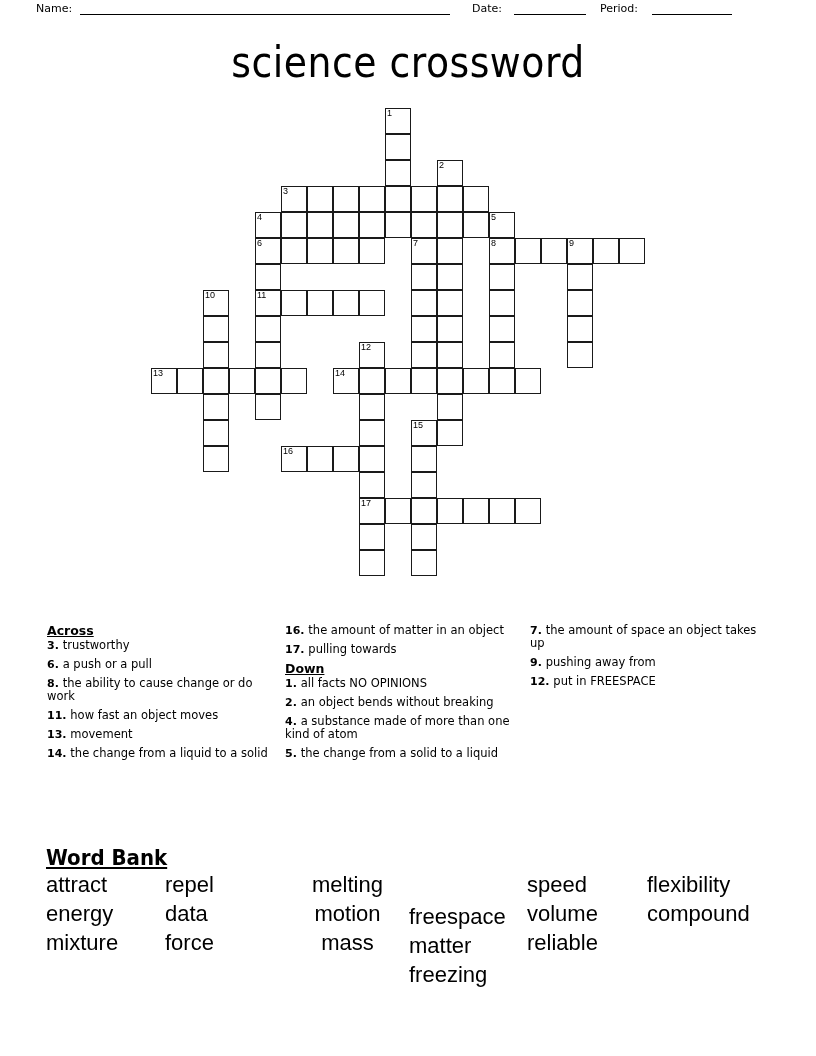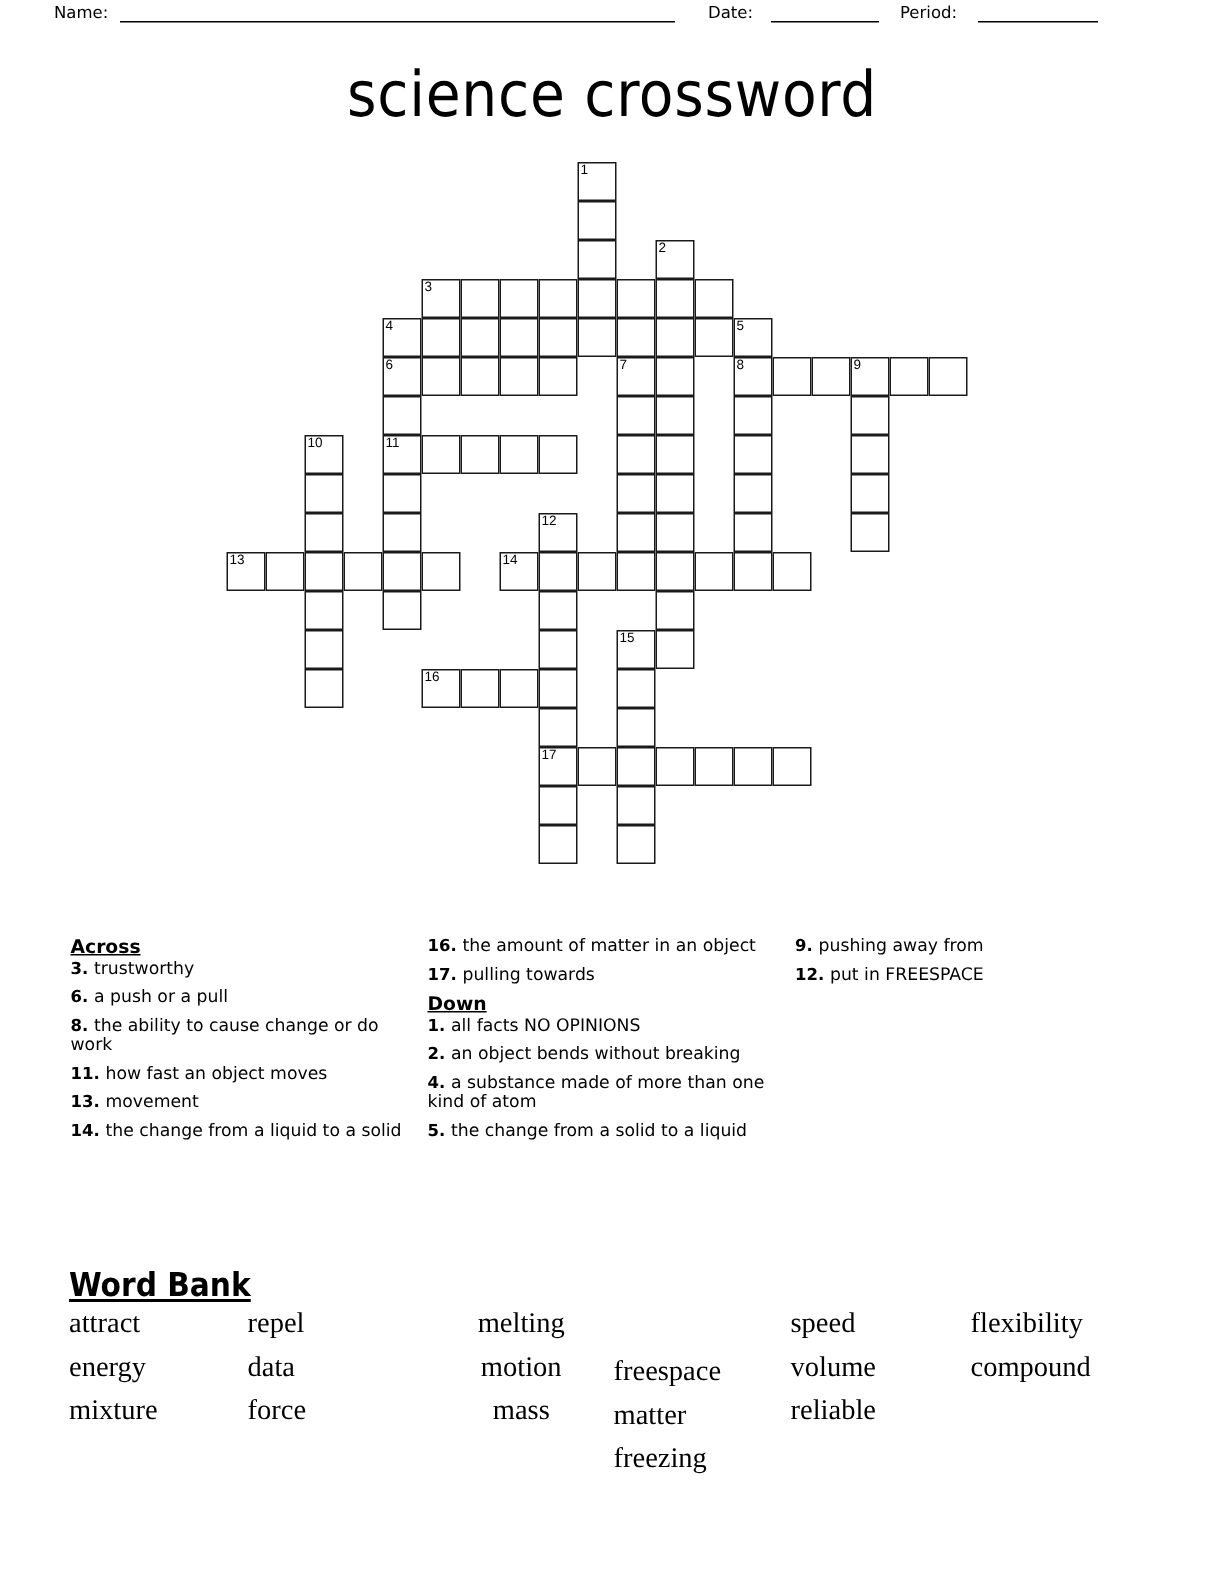--- a/index.html
+++ b/index.html
@@ -70,22 +70,22 @@
     position:absolute;left:46px;top:845px;
     font-size:22px;font-weight:bold;
     text-decoration:underline;
     font-family:"DejaVu Sans Condensed","DejaVu Sans",sans-serif;
   }
   .wb{
     position:absolute;left:46px;top:872px;width:740px;
   }
   .wb-row{display:flex;height:29px;align-items:flex-start;}
   .wb-cell{
-    font-size:19px;
-    font-family:Liberation Serif, serif;
+    font-size:22px;
+    font-family:Liberation Sans, sans-serif;
   }
   .wb-c0{width:119px;}
   .wb-c1{width:121px;}
   .wb-c2{width:123px;text-align:center;}
   .wb-c3{width:118px;margin-top:32px;}
   .wb-c4{width:120px;}
   .wb-c5{width:139px;}
 </style>
 </head>
 <body>
@@ -255,20 +255,21 @@
   <div class="clue-col col-b">
       <p class="clue"><span class="n">16. </span><span>the amount of matter in an object</span></p>
       <p class="clue"><span class="n">17. </span><span>pulling towards</span></p>
       <div class="clue-head">Down</div>
       <p class="clue"><span class="n">1. </span><span>all facts NO OPINIONS</span></p>
       <p class="clue"><span class="n">2. </span><span>an object bends without breaking</span></p>
       <p class="clue"><span class="n">4. </span><span>a substance made of more than one kind of atom</span></p>
       <p class="clue"><span class="n">5. </span><span>the change from a solid to a liquid</span></p>
     </div>
   <div class="clue-col col-c">
+      <p class="clue"><span class="n">7. </span><span>the amount of space an object takes up</span></p>
       <p class="clue"><span class="n">9. </span><span>pushing away from</span></p>
       <p class="clue"><span class="n">12. </span><span>put in FREESPACE</span></p>
     </div>
 </div>
 
 <div class="wb-title">Word Bank</div>
 <div class="wb">
     <div class="wb-row">
       <div class="wb-cell wb-c0">attract</div>
       <div class="wb-cell wb-c1">repel</div>

